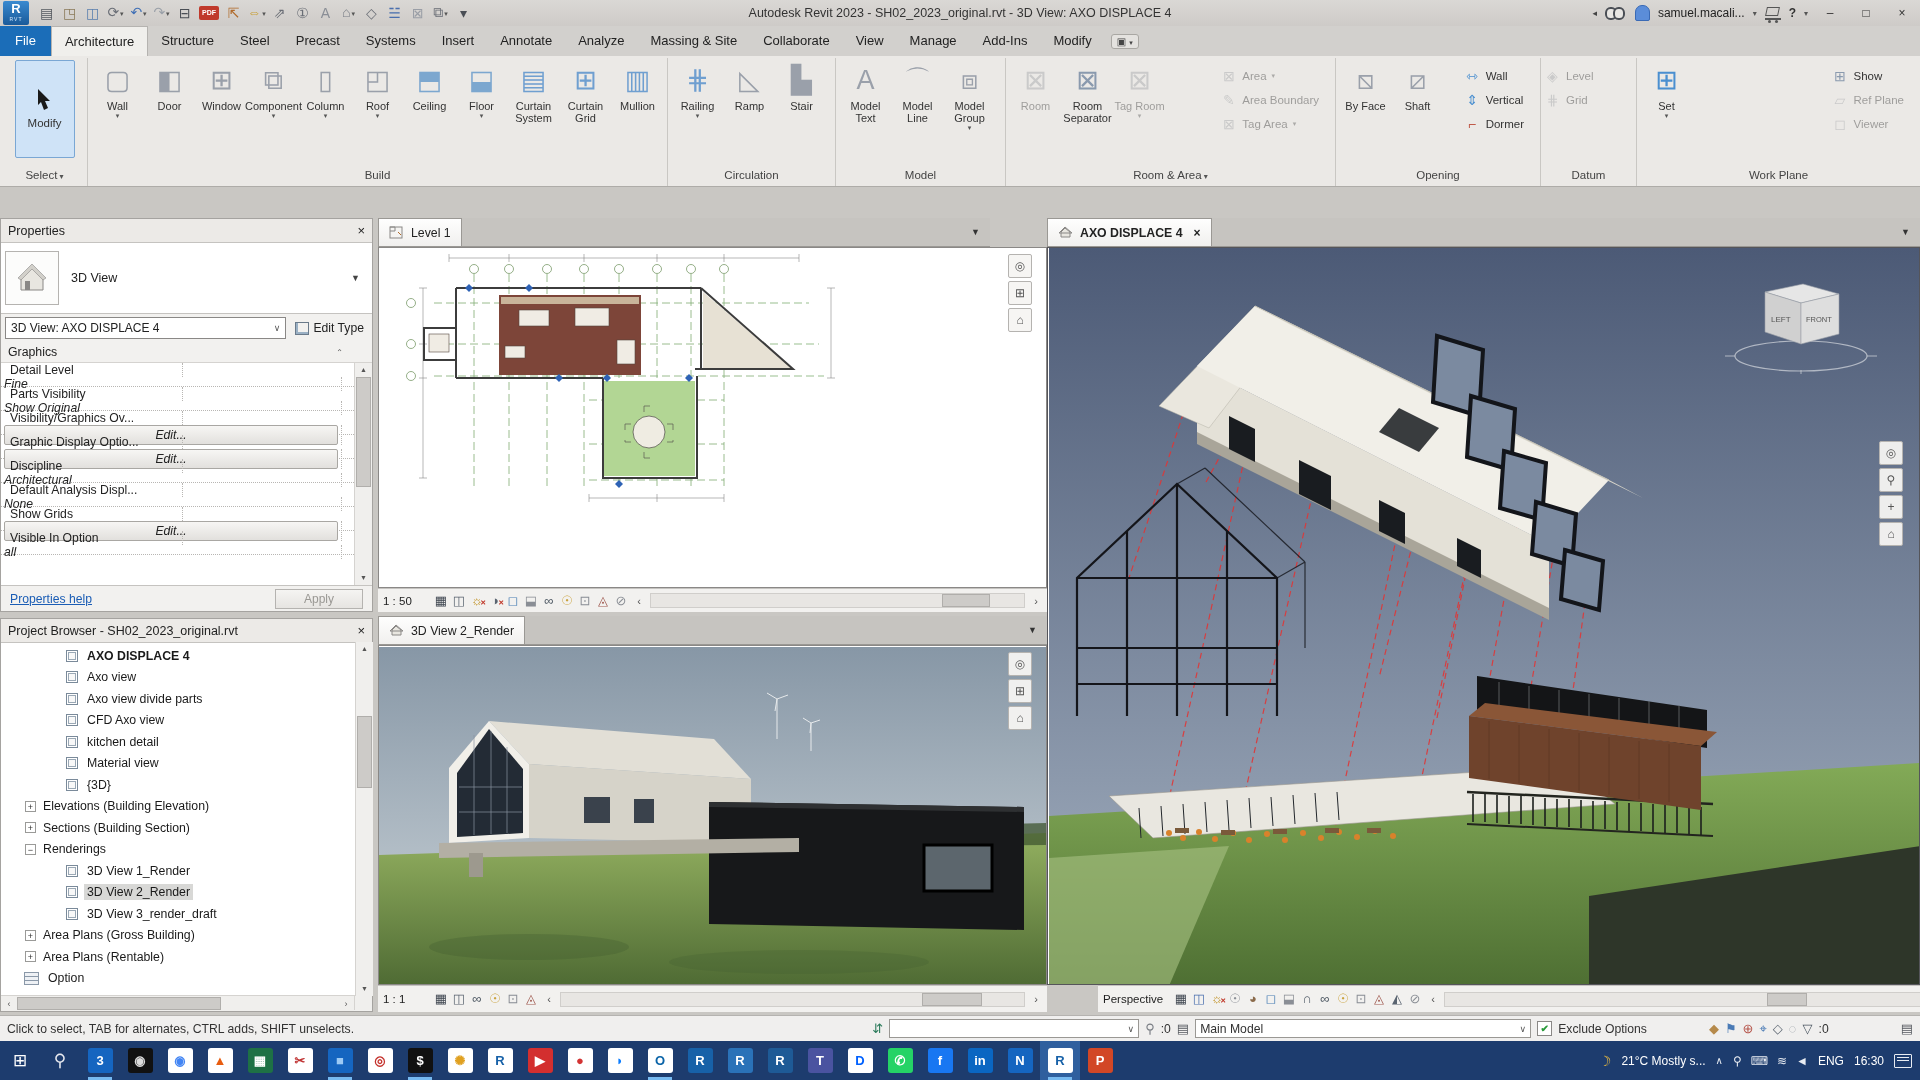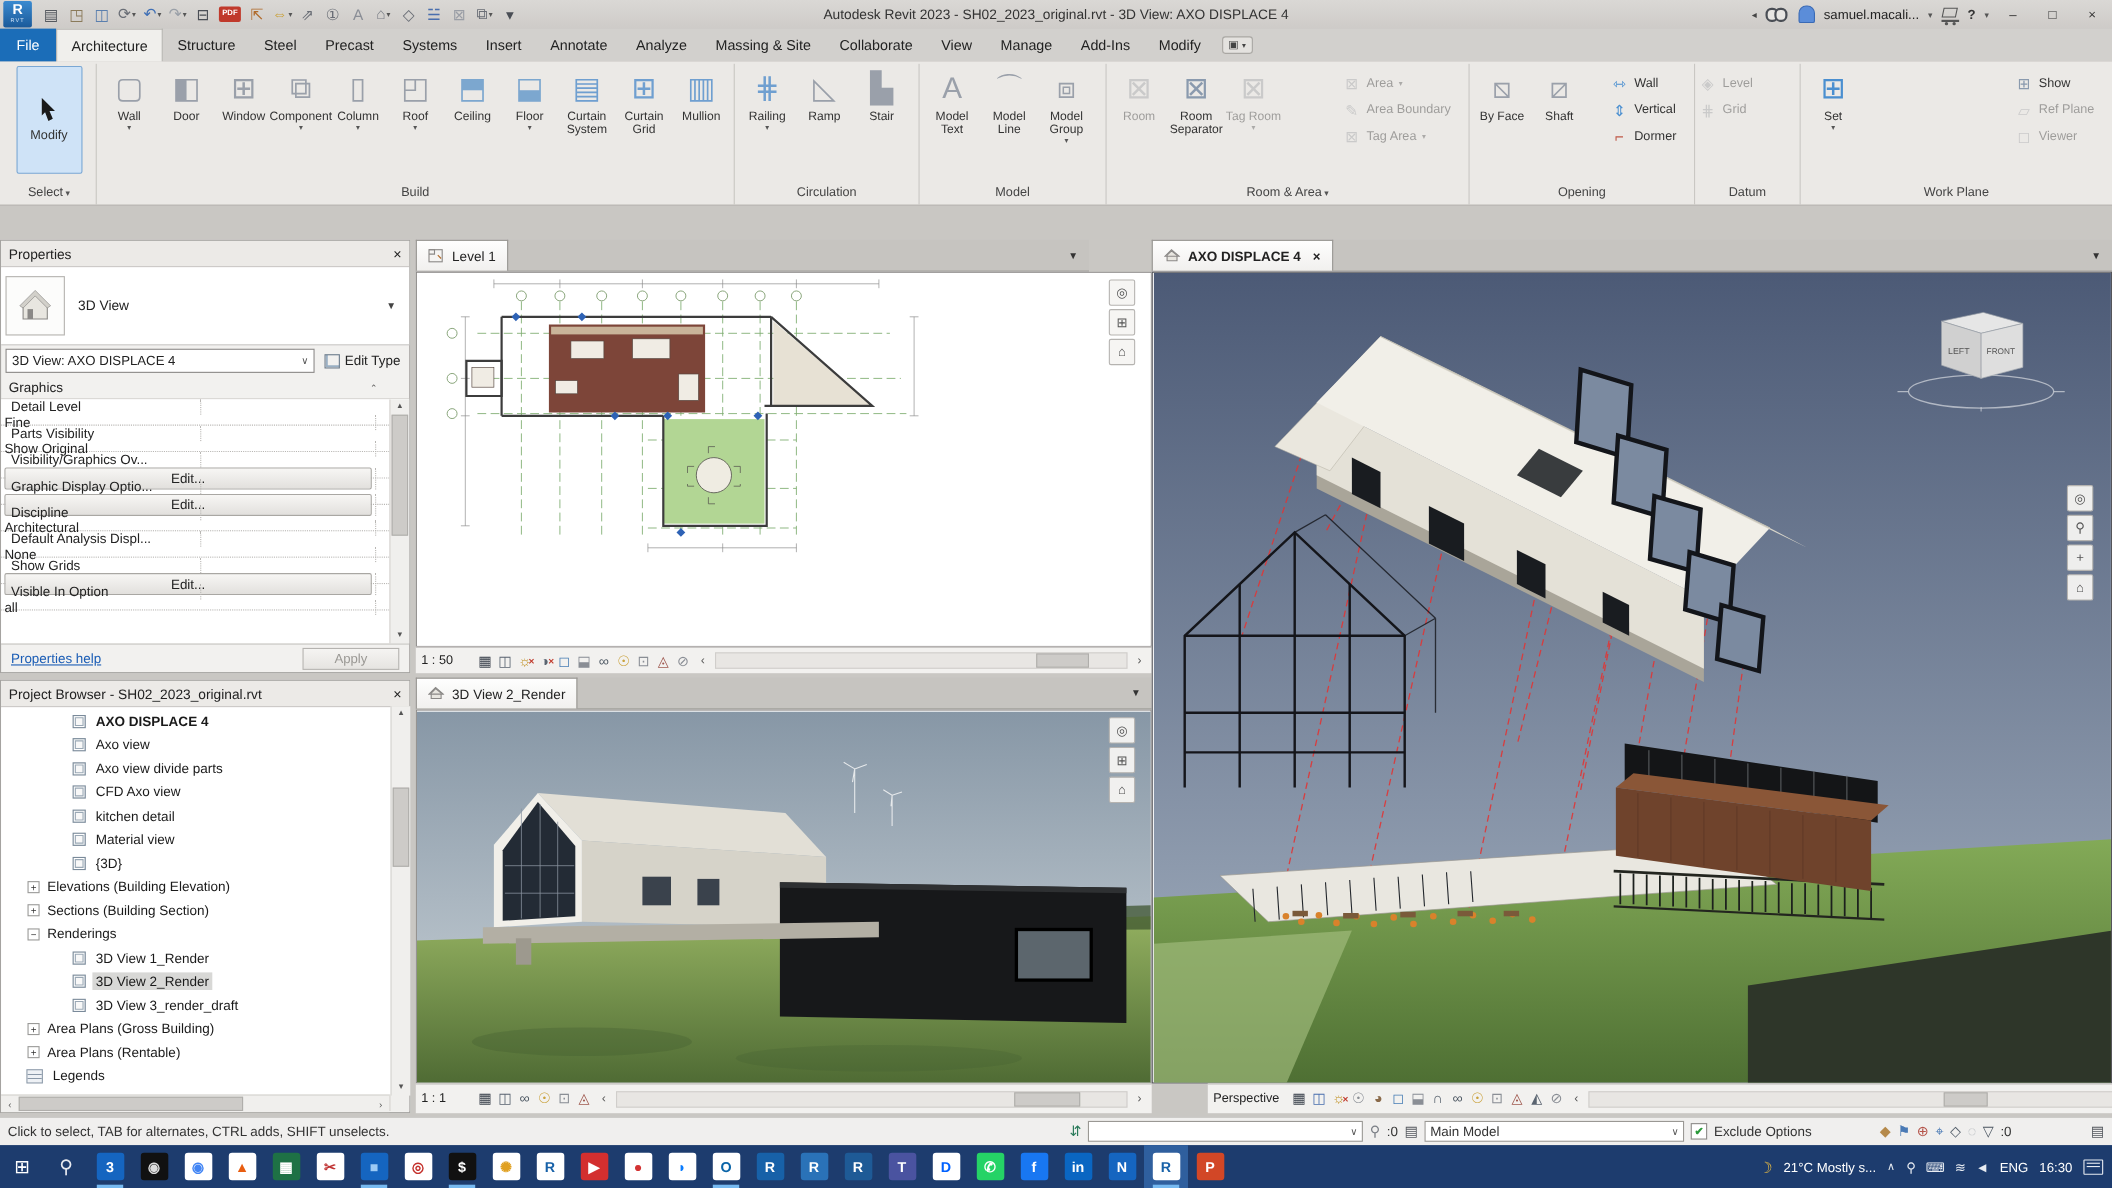--- a/index.html
+++ b/index.html
@@ -63,21 +63,21 @@
   .combo{flex:1;height:20px;background:#fff;border:1px solid #8a8886;font-size:12px;display:flex;align-items:center;padding:0 5px;gap:40px;}
   .cbdd{margin-left:auto;color:#555;font-size:9px;}
   .edittype{height:22px;font-size:12.2px;display:flex;align-items:center;gap:4px;background:none;border:none;font-family:inherit;color:#222;padding:0 4px;}
   .et-ic{width:12px;height:11px;border:1px solid #6a7a8a;box-shadow:inset 2px -2px 0 #9ab0c4;}
   .psection{height:20px;display:flex;align-items:center;padding:0 7px;font-size:12.3px;color:#222;border-bottom:1px solid #d5d3d0;flex:none;}
   .psec-ch{margin-left:auto;font-size:8px;color:#555;margin-right:22px;}
   .prows-wrap{flex:1;display:flex;background:#fff;overflow:hidden;}
   .prows{flex:1;}
   .prow{display:flex;height:24px;border-bottom:1px dotted #b8b6b3;font-size:12.2px;box-sizing:border-box;align-items:center;flex-direction:column;}
   .pname{width:170px;padding:0 2px 0 9px;border-right:1px dotted #b8b6b3;color:#222;white-space:nowrap;overflow:hidden;align-self:stretch;display:flex;align-items:center;flex:none;}
-  .pval{flex:1;padding:0 3px;display:flex;align-items:center;align-self:stretch;border-right:1px dotted #b8b6b3;margin-right:12px;}
+  .pval{flex:1;padding:0 3px;display:flex;align-items:center;align-self:stretch;border-right:1px dotted #b8b6b3;margin-right:12px;font-style:italic;}
   .pval.isbtn span{flex:1;text-align:center;background:linear-gradient(#f7f6f4,#e2e0dd);border:1px solid #a9a7a3;border-radius:2px;height:18px;line-height:18px;}
   .vscroll{width:17px;background:#f0efed;border-left:1px solid #d5d3d0;display:flex;flex-direction:column;align-items:center;flex:none;}
   .vsa{height:14px;font-size:7px;color:#555;line-height:14px;}
   .vsthumb{width:13px;background:#cdcbc8;border:1px solid #b0aeab;}
   .palfoot{height:25px;display:flex;align-items:center;padding:0 9px;border-top:1px solid #c5c3c0;flex:none;}
   .phelp{color:#1b5db5;text-decoration:underline;font-size:12.2px;}
   .applybtn{margin-left:auto;width:88px;height:20px;background:linear-gradient(#f5f4f2,#e6e4e1);border:1px solid #b5b3b0;color:#9a9894;font-size:12px;font-family:inherit;}
   
   .tree{flex:1;background:#fff;padding-top:2px;overflow:hidden;}
   .titem{display:flex;align-items:center;height:21.5px;font-size:12.3px;color:#1a1a1a;white-space:nowrap;}
@@ -619,21 +619,21 @@
         <div class="titem">
         <span class="tind" style="width: 24px;"></span>
         <span class="texp">+</span>
         <span class="ticon"></span>
         <span class="tlabel">Area Plans (Rentable)</span>
       </div>
         <div class="titem legend">
         <span class="tind" style="width: 8px;"></span>
         <span class="texp"></span>
         <span class="ticon"></span>
-        <span class="tlabel">Legends</span>
+        <span class="tlabel">Option</span>
       </div>
       </div>
     <div style="display:flex">
       <div class="hscroll" style="flex:1">
         <span class="hsa">‹</span>
         <div class="hsthumb"></div>
         <span class="hsa" style="margin-left:auto">›</span>
       </div>
       <div class="vscroll" style="width:17px;height:15px"></div>
     </div>
@@ -958,21 +958,21 @@
   <div class="statusbar">
     <span class="sb-hint">Click to select, TAB for alternates, CTRL adds, SHIFT unselects.</span>
     <span class="sbico" style="color:#2a7a5a">⇵</span>
     <div class="sb-field">
       <span></span>
       <span class="cbdd" style="margin-left:auto">∨</span>
     </div>
     <span class="sbico" style="color:#7a7e85">⚲</span>
     <span>:0</span>
     <span class="sbico" style="color:#55595f">▤</span>
-    <div class="sb-field" style="width:236px">
+    <div class="sb-field" style="width:336px">
       <span>Main Model</span>
       <span class="cbdd" style="margin-left:auto">∨</span>
     </div>
     <span class="sb-chk">✔</span>
     <span>Exclude Options</span>
     <span style="width:50px"></span>
     <span class="sb-cluster">
         <span style="color: rgb(181, 137, 74);">◆</span>
         <span style="color: rgb(74, 122, 181);">⚑</span>
         <span style="color: rgb(181, 84, 74);">⊕</span>

